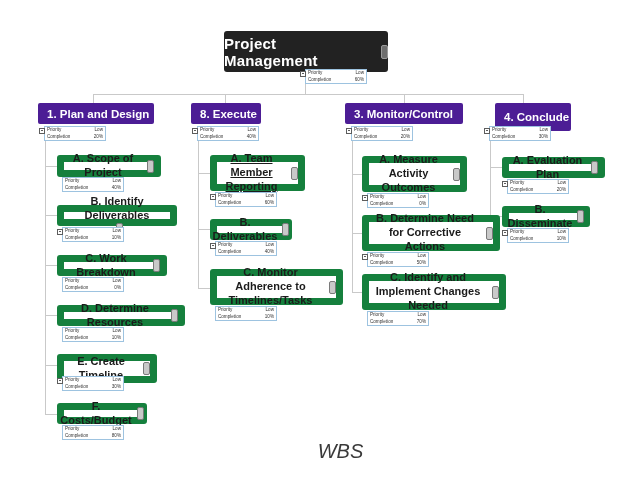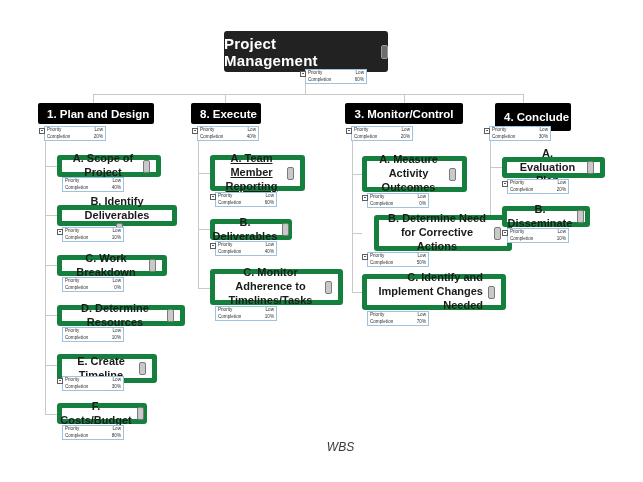--- a/index.html
+++ b/index.html
@@ -39,42 +39,42 @@
     align-items: center;
     justify-content: center;
     gap: 8px;
     font-size: 15px;
     font-weight: bold;
     letter-spacing: .2px;
   }
   
   .col-head {
     position: absolute;
-    background: #000000;
+    background: #4c1d95;
     color: #ffffff;
     border-radius: 2px;
     display: flex;
     align-items: center;
     padding: 0 9px;
     font-size: 11.5px;
     font-weight: bold;
     box-sizing: border-box;
     white-space: nowrap;
   }
   
   .leaf {
     position: absolute;
     background: #ffffff;
-    border: 5px solid #15803d;
+    border: 7px solid #15803d;
     border-radius: 3px;
     box-sizing: border-box;
     display: flex;
     align-items: center;
     justify-content: center;
-    padding: 3px 6px;
+    padding: 3px 0;
     font-size: 11px;
     font-weight: bold;
     color: #1b1b1b;
     text-align: center;
     line-height: 1.25;
   }
   .leaf .label { flex: 0 1 auto; }
   .leaf .note-icon { margin-left: 5px; flex: 0 0 auto; }
 
   
@@ -132,21 +132,21 @@
     height: 1px;
     background: #5d5d5d;
   }
 
   
   .caption {
     position: absolute;
     left: 0;
     right: 0;
     text-align: center;
-    font-size: 12px;
+    font-size: 20px;
     font-style: italic;
     color: #3a3a3a;
     font-family: "Liberation Sans", sans-serif;
     padding-left: 38px;
   }
 </style>
 </head>
 <body>
 
 <div id="canvas">
@@ -353,21 +353,21 @@
     <div class="meta-row">
       <span class="k">Priority</span>
       <span class="v">Low</span>
     </div>
     <div class="meta-row">
       <span class="k">Completion</span>
       <span class="v">10%</span>
     </div>
   </div>
 
-  <div class="col-head" style="left:345px; top:103px; width:118px; height:21px;justify-content:center;">
+  <div class="col-head" style="left:345px; top:103px; width:118px; height:21px;">
     <span>3. Monitor/Control</span>
   </div>
   <div class="meta handle" style="left:351px; top:126px;">
     <div class="meta-row">
       <span class="k">Priority</span>
       <span class="v">Low</span>
     </div>
     <div class="meta-row">
       <span class="k">Completion</span>
       <span class="v">20%</span>
@@ -382,36 +382,36 @@
     <div class="meta-row">
       <span class="k">Priority</span>
       <span class="v">Low</span>
     </div>
     <div class="meta-row">
       <span class="k">Completion</span>
       <span class="v">0%</span>
     </div>
   </div>
 
-  <div class="leaf" style="left:374px; top:215px; width:138px; height:36px;justify-content:center;">
+  <div class="leaf" style="left:362px; top:215px; width:138px; height:36px;justify-content:center;">
     <span class="label">B. Determine Need for Corrective Actions</span>
     <span class="note-icon"></span>
   </div>
   <div class="meta handle" style="left:367px; top:252px;">
     <div class="meta-row">
       <span class="k">Priority</span>
       <span class="v">Low</span>
     </div>
     <div class="meta-row">
       <span class="k">Completion</span>
       <span class="v">50%</span>
     </div>
   </div>
 
-  <div class="leaf" style="left:362px; top:274px; width:144px; height:36px;text-align:right;">
+  <div class="leaf" style="left:362px; top:274px; width:144px; height:36px;">
     <span class="label">C. Identify and Implement Changes Needed</span>
     <span class="note-icon"></span>
   </div>
   <div class="meta" style="left:367px; top:311px;">
     <div class="meta-row">
       <span class="k">Priority</span>
       <span class="v">Low</span>
     </div>
     <div class="meta-row">
       <span class="k">Completion</span>

